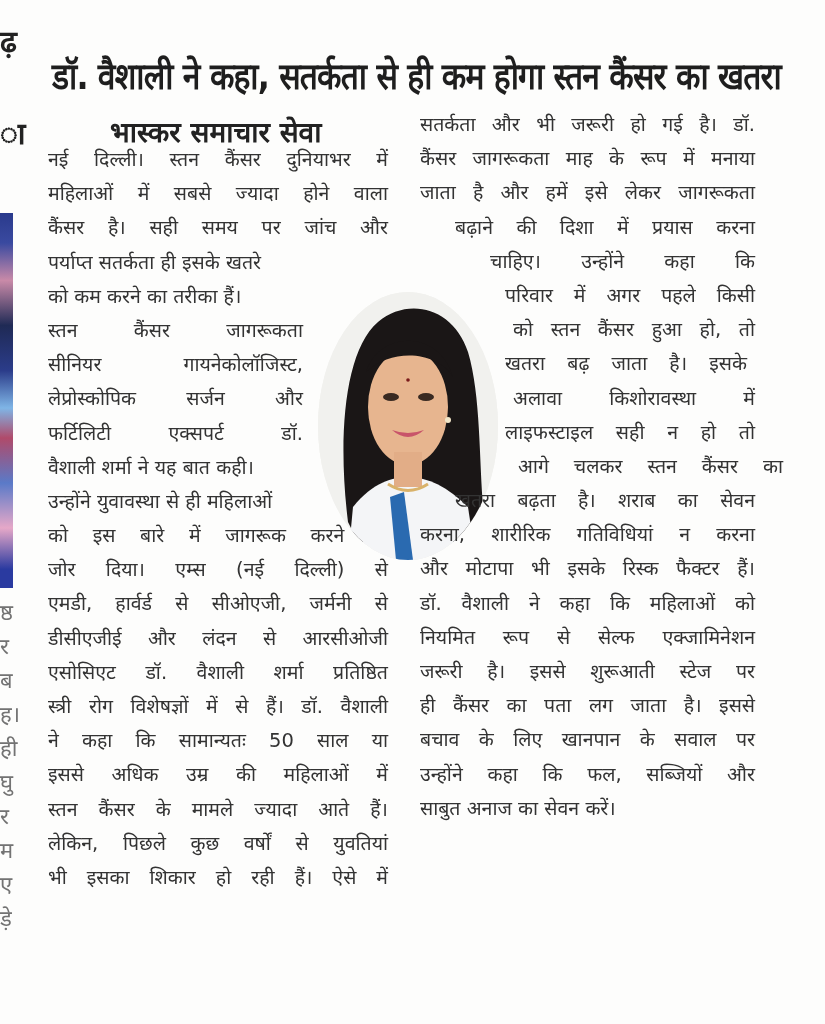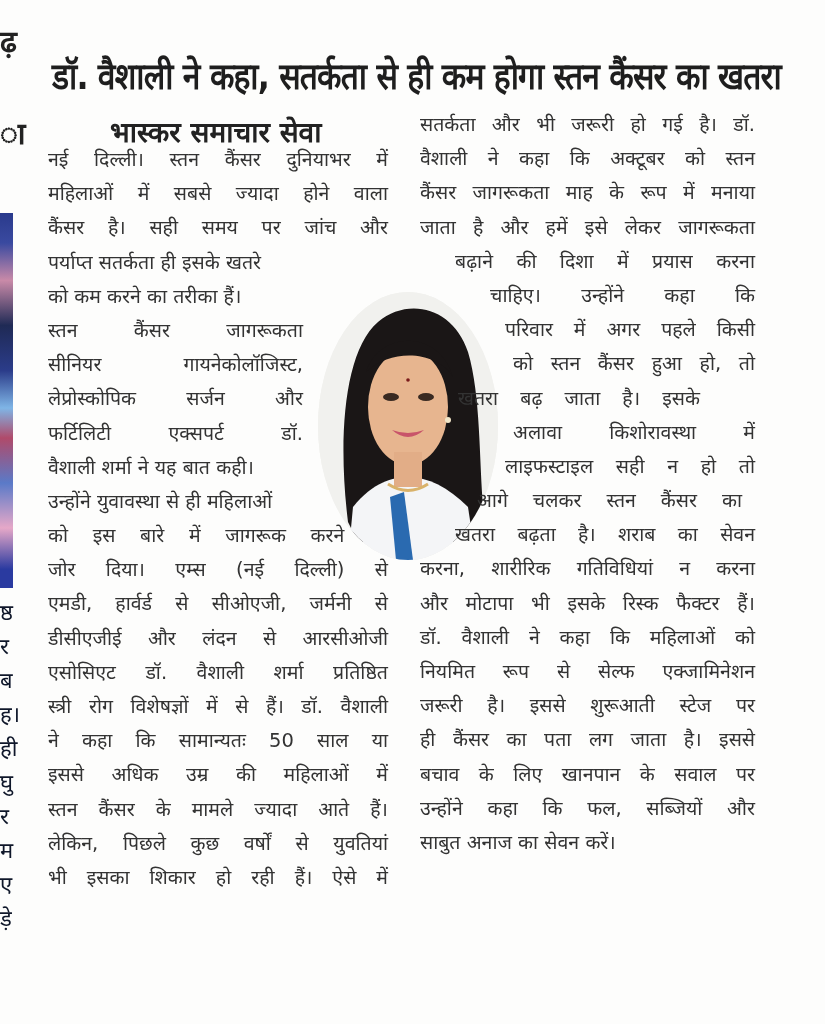--- a/index.html
+++ b/index.html
@@ -3,21 +3,21 @@
   <meta charset="utf-8">
   <style>
     html, body { margin:0; padding:0; }
     body {
       width:825px; height:1024px; background:#fdfdfc; position:relative; overflow:hidden;
       font-family: "DejaVu Sans", sans-serif; color:#2b2b2b;
     }
     .left-strip { position:absolute; left:0; top:0; width:22px; height:1024px; }
     .left-strip .frag {
       position:absolute; left:0; width:22px; text-align:left; font-size:22px;
-      color:#0f172a; font-family:"DejaVu Sans", sans-serif;
+      color:#737373; font-family:"DejaVu Sans", sans-serif;
     }
     .left-strip .big { font-weight:bold; font-size:30px; color:#222; }
     .left-photo {
       position:absolute; left:0; top:213px; width:13px; height:375px;
       background: linear-gradient(180deg,#2a3a8c 0%,#3a4aa0 8%,#c98aa8 18%,#1f2a55 30%,#2b3c8a 42%,#7fb5e6 52%,#b04a6a 60%,#5a7ac8 72%,#e6a8c8 84%,#2a3aa0 95%);
     }
     .headline {
       position:absolute; left:52px; top:24px; width:760px;
       font-size:37px; font-weight:bold; color:#1e1e1e; letter-spacing:-1px;
       font-family:"DejaVu Sans", sans-serif; transform:scaleX(0.86); transform-origin:left top;
@@ -100,31 +100,30 @@
     <ellipse cx="108" cy="105" rx="8" ry="4" fill="#3a2a22"></ellipse>
     <path d="M74,138 Q90,152 106,138 Q90,144 74,138 Z" fill="#c8546a"></path>
     <circle cx="90" cy="88" r="1.8" fill="#7a1a1a"></circle>
     <circle cx="130" cy="128" r="3" fill="#f2e6c8"></circle>
     <path d="M70,192 Q90,205 110,192" stroke="#d9b26a" stroke-width="3" fill="none"></path>
   </svg>
 </div>
 
 <div class="col col2">
   <span class="line just">सतर्कता और भी जरूरी हो गई है। डॉ.</span>
-  <span class="line just">वैशाली ने कहा कि अक्टूबर को स्तन</span>
   <span class="line just">कैंसर जागरूकता माह के रूप में मनाया</span>
   <span class="line just">जाता है और हमें इसे लेकर जागरूकता</span>
   <span class="line just" style="margin-left:35px;width:300px">बढ़ाने की दिशा में प्रयास करना</span>
   <span class="line just" style="margin-left:70px;width:265px">चाहिए। उन्होंने कहा कि</span>
   <span class="line just" style="margin-left:85px;width:250px">परिवार में अगर पहले किसी</span>
   <span class="line just" style="margin-left:93px;width:242px">को स्तन कैंसर हुआ हो, तो</span>
-  <span class="line just" style="margin-left:38px;width:242px">खतरा बढ़ जाता है। इसके</span>
+  <span class="line just" style="margin-left:85px;width:242px">खतरा बढ़ जाता है। इसके</span>
   <span class="line just" style="margin-left:93px;width:242px">अलावा किशोरावस्था में</span>
   <span class="line just" style="margin-left:85px;width:250px">लाइफस्टाइल सही न हो तो</span>
-  <span class="line just" style="margin-left:57px;width:265px">आगे चलकर स्तन कैंसर का</span>
+  <span class="line just" style="margin-left:98px;width:265px">आगे चलकर स्तन कैंसर का</span>
   <span class="line just" style="margin-left:35px;width:300px">खतरा बढ़ता है। शराब का सेवन</span>
   <span class="line just">करना, शारीरिक गतिविधियां न करना</span>
   <span class="line just">और मोटापा भी इसके रिस्क फैक्टर हैं।</span>
   <span class="line just">डॉ. वैशाली ने कहा कि महिलाओं को</span>
   <span class="line just">नियमित रूप से सेल्फ एक्जामिनेशन</span>
   <span class="line just">जरूरी है। इससे शुरूआती स्टेज पर</span>
   <span class="line just">ही कैंसर का पता लग जाता है। इससे</span>
   <span class="line just">बचाव के लिए खानपान के सवाल पर</span>
   <span class="line just">उन्होंने कहा कि फल, सब्जियों और</span>
   <span class="line">साबुत अनाज का सेवन करें।</span>

